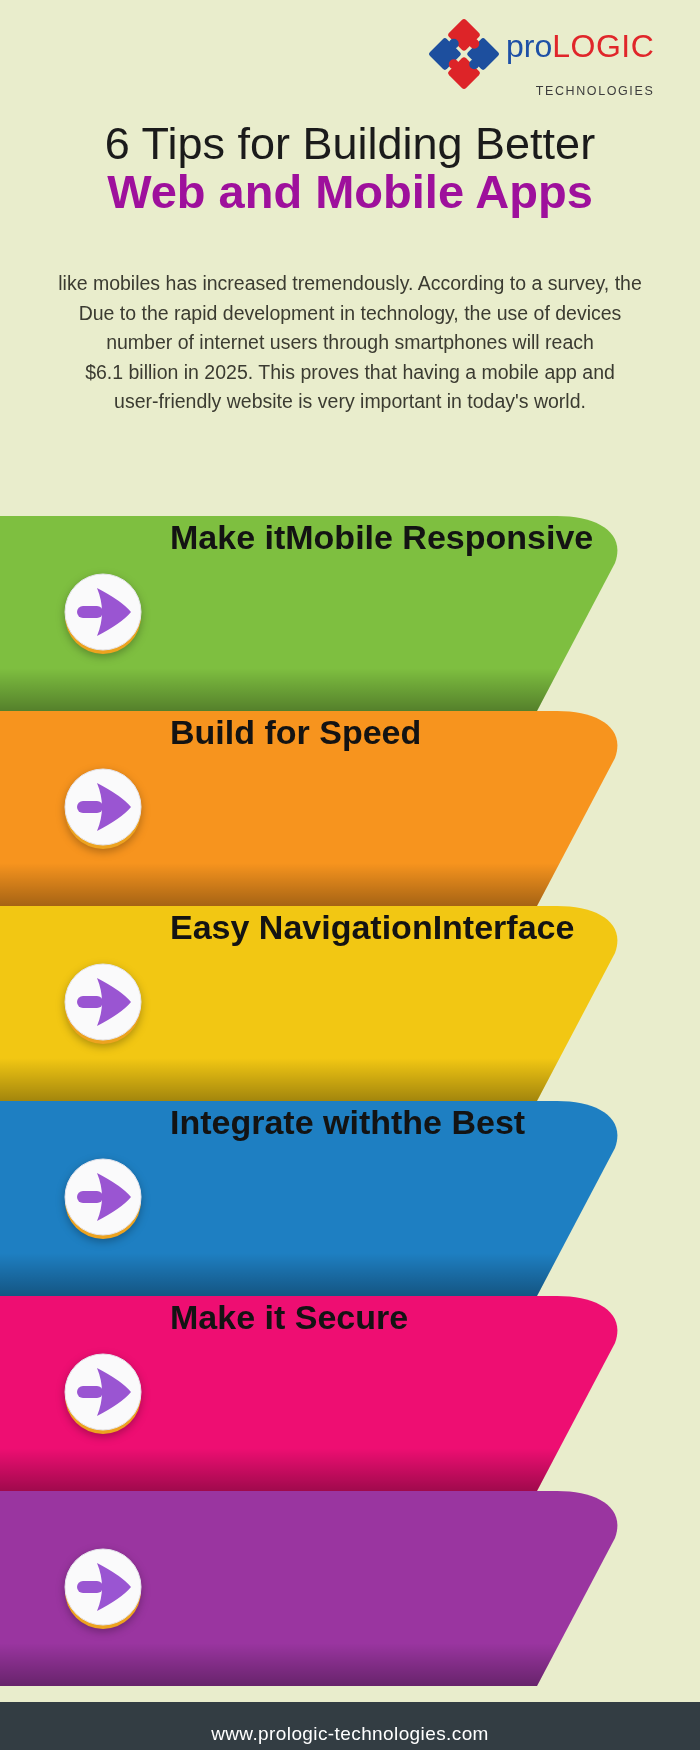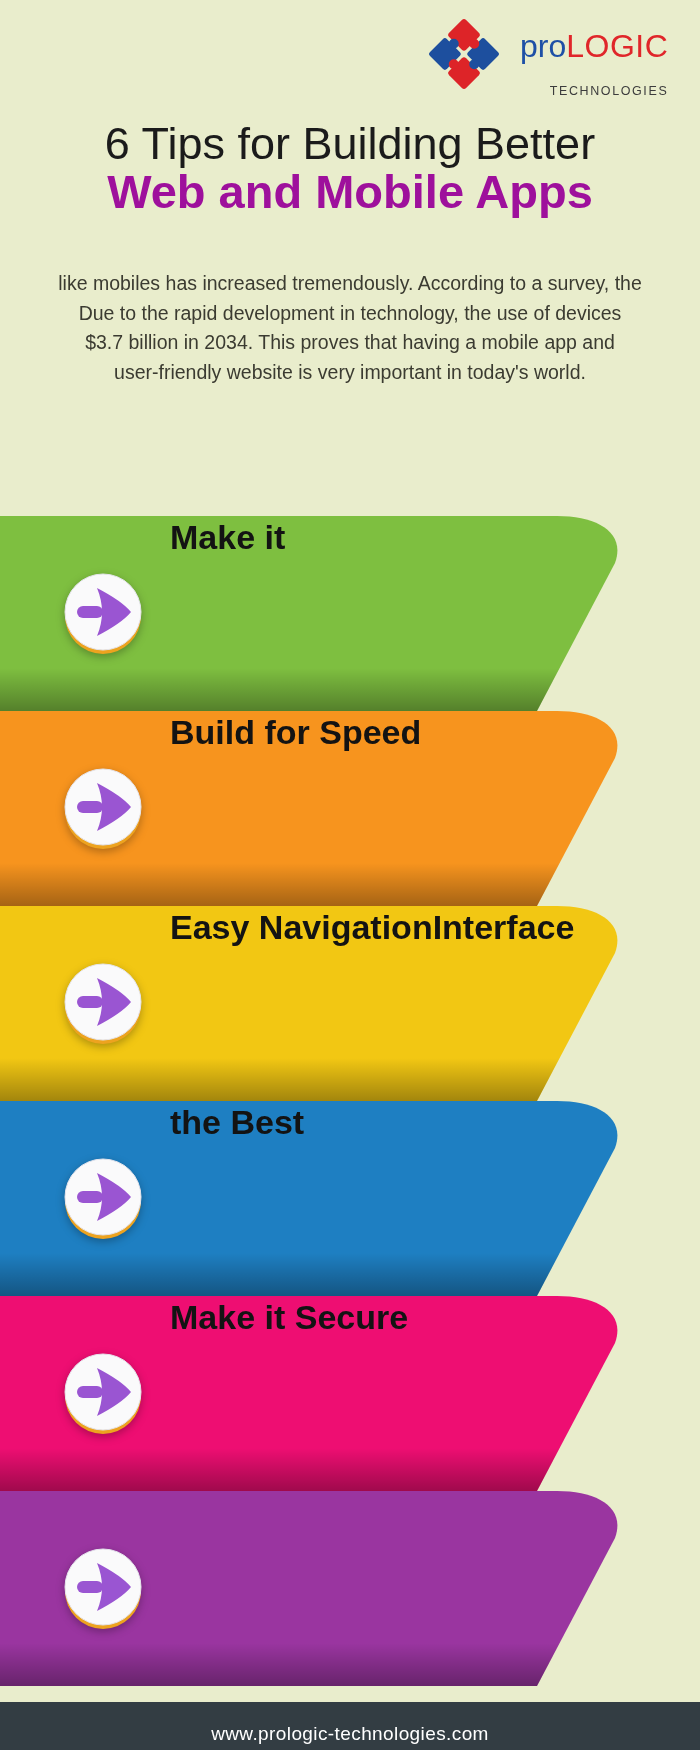--- a/index.html
+++ b/index.html
@@ -2,21 +2,21 @@
 <html><head>
 <meta charset="utf-8">
 <style>
   html,body{margin:0;padding:0;}
   .page{
     position:relative; width:700px; height:1750px; overflow:hidden;
     font-family:"Liberation Sans", sans-serif;
     background:#e9edcc;
   }
   
-  .logo{position:absolute; top:18px; left:428px; display:flex; align-items:flex-start; gap:20px;}
+  .logo{position:absolute; top:18px; left:428px; display:flex; align-items:flex-start; gap:6px;}
   .logo-text{margin-top:12px;}
   .brand{font-size:32px; line-height:1; white-space:nowrap;}
   .brand .pro{color:#1e50a6;}
   .brand .logic{color:#e0262a; letter-spacing:0.5px;}
   .brand-sub{font-size:12.5px; color:#3c3c3c; letter-spacing:1.6px; text-align:right; margin-top:22px;}
   
   .title1{position:absolute; top:118px; left:0; width:700px; text-align:center;
           font-size:45px; font-weight:400; color:#1b1b1b; margin:0;}
   .title2{position:absolute; top:164px; left:0; width:700px; text-align:center;
           font-size:47px; font-weight:700; color:#9e109c; margin:0;}
@@ -59,21 +59,22 @@
       <div class="brand-sub">TECHNOLOGIES</div>
     </div>
   </div>
 
   <h1 class="title1" style="color: rgb(27, 27, 27);">6 Tips for Building Better</h1>
   <h2 class="title2" style="color: rgb(158, 16, 156);">Web and Mobile Apps</h2>
 
   <div class="intro">
     <div>like mobiles has increased tremendously. According to a survey, the</div>
     <div>Due to the rapid development in technology, the use of devices</div>
-    <div>$3.7 billion in 2034. This proves that having a mobile app and</div>
+    <div>number of internet users through smartphones will reach</div>
+    <div>$6.1 billion in 2025. This proves that having a mobile app and</div>
     <div>user-friendly website is very important in today's world.</div>
   </div>
 
   <div class="banner" style="top:516px">
     <svg class="ribbon" viewBox="0 0 700 195" preserveAspectRatio="none">
       <defs>
         <linearGradient id="sh0" x1="0" y1="0" x2="0" y2="1">
           <stop offset="0.78" stop-color="rgba(0,0,0,0)"></stop>
             <stop offset="1" stop-color="rgba(0,0,0,0.33)"></stop>
         </linearGradient>
@@ -83,20 +84,21 @@
       <use href="#rb0" xlink:href="#rb0" fill="url(#sh0)"></use>
     </svg>
     <svg class="badge" viewBox="0 0 84 84">
       <circle cx="42" cy="45" r="38" fill="#eda31f"></circle>
       <circle cx="42" cy="41" r="38" stroke="#e4e4ec" stroke-width="1" fill="#fafafb"></circle>
       <rect x="16" y="35" width="26" height="12" rx="6" fill="#9a55d2"></rect>
       <path d="M36 17 Q61 30 70 41 Q61 52 36 65 Q46 41 36 17 Z" fill="#9a55d2"></path>
     </svg>
     <div class="btext">
       <div>Make it</div>
+      <div>Mobile Responsive</div>
     </div>
   </div>
 
   <div class="banner" style="top:711px">
     <svg class="ribbon" viewBox="0 0 700 195" preserveAspectRatio="none">
       <defs>
         <linearGradient id="sh1" x1="0" y1="0" x2="0" y2="1">
           <stop offset="0.78" stop-color="rgba(0,0,0,0)"></stop>
             <stop offset="1" stop-color="rgba(0,0,0,0.33)"></stop>
         </linearGradient>
@@ -153,20 +155,21 @@
       <use href="#rb3" xlink:href="#rb3" fill="#1e7fc2"></use>
       <use href="#rb3" xlink:href="#rb3" fill="url(#sh3)"></use>
     </svg>
     <svg class="badge" viewBox="0 0 84 84">
       <circle cx="42" cy="45" r="38" fill="#eda31f"></circle>
       <circle cx="42" cy="41" r="38" stroke="#e4e4ec" stroke-width="1" fill="#fafafb"></circle>
       <rect x="16" y="35" width="26" height="12" rx="6" fill="#9a55d2"></rect>
       <path d="M36 17 Q61 30 70 41 Q61 52 36 65 Q46 41 36 17 Z" fill="#9a55d2"></path>
     </svg>
     <div class="btext">
+      <div>Integrate with</div>
       <div>the Best</div>
     </div>
   </div>
 
   <div class="banner" style="top:1296px">
     <svg class="ribbon" viewBox="0 0 700 195" preserveAspectRatio="none">
       <defs>
         <linearGradient id="sh4" x1="0" y1="0" x2="0" y2="1">
           <stop offset="0.78" stop-color="rgba(0,0,0,0)"></stop>
             <stop offset="1" stop-color="rgba(0,0,0,0.33)"></stop>

